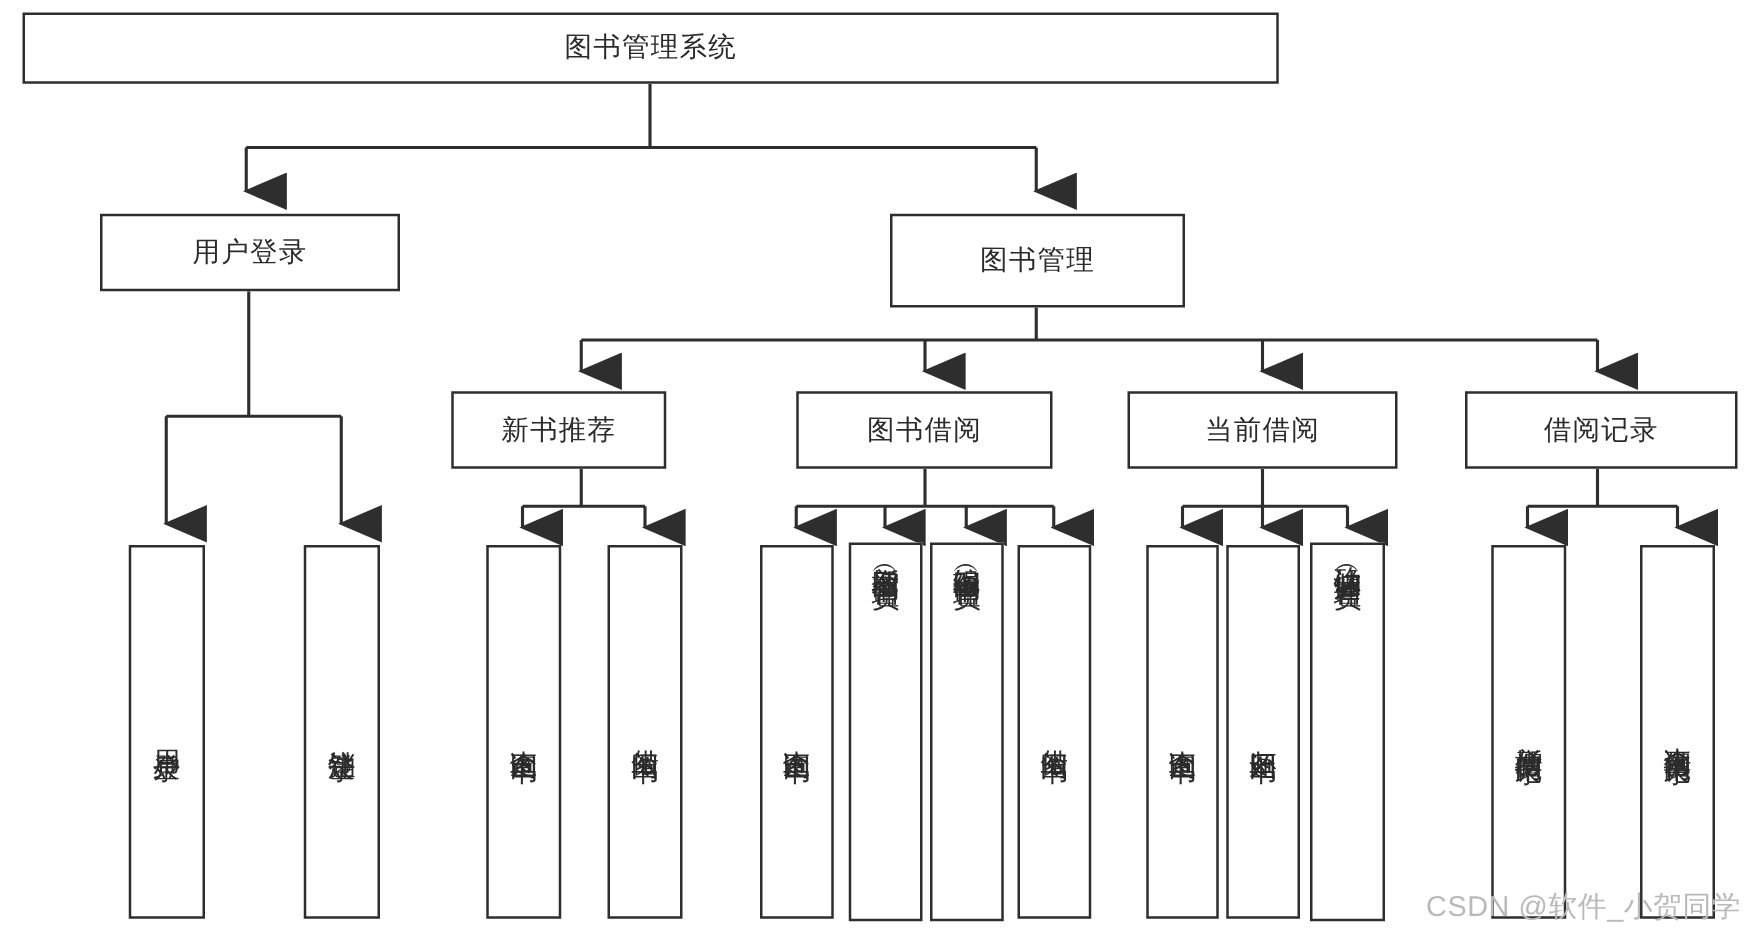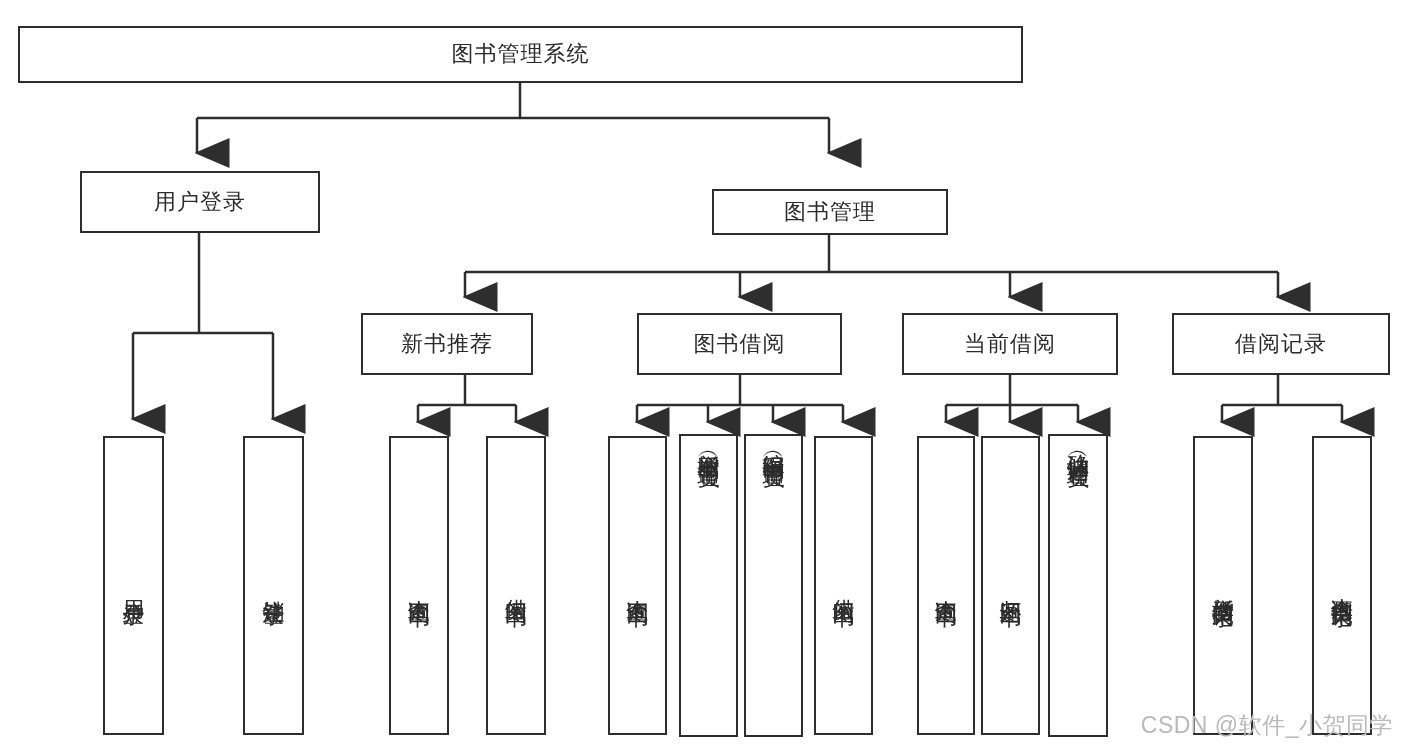--- a/index.html
+++ b/index.html
@@ -126,29 +126,29 @@
       <path d="M 1010,405 L 1010,422" marker-end="url(#arrow)"></path>
       <path d="M 1078,405 L 1078,422" marker-end="url(#arrow)"></path>
 
       <path d="M 1278,375 L 1278,405"></path>
       <path d="M 1222,405 L 1342,405"></path>
       <path d="M 1222,405 L 1222,422" marker-end="url(#arrow)"></path>
       <path d="M 1342,405 L 1342,422" marker-end="url(#arrow)"></path>
     </g>
   </svg>
 
-  <div class="node node-h" style="left:18px; top:10px; width:1005px; height:57px;margin-top:16px;">
+  <div class="node node-h" style="left:18px; top:10px; width:1005px; height:57px;">
     <span>图书管理系统</span>
   </div>
 
   <div class="node node-h" style="left:80px; top:171px; width:240px; height:62px;">
     <span>用户登录</span>
   </div>
 
-  <div class="node node-h" style="left:712px; top:189px; width:236px; height:46px;">
+  <div class="node node-h" style="left:712px; top:171px; width:236px; height:75px;">
     <span>图书管理</span>
   </div>
 
   <div class="node node-h" style="left:361px; top:313px; width:172px; height:62px;">
     <span>新书推荐</span>
   </div>
 
   <div class="node node-h" style="left:637px; top:313px; width:205px; height:62px;">
     <span>图书借阅</span>
   </div>

